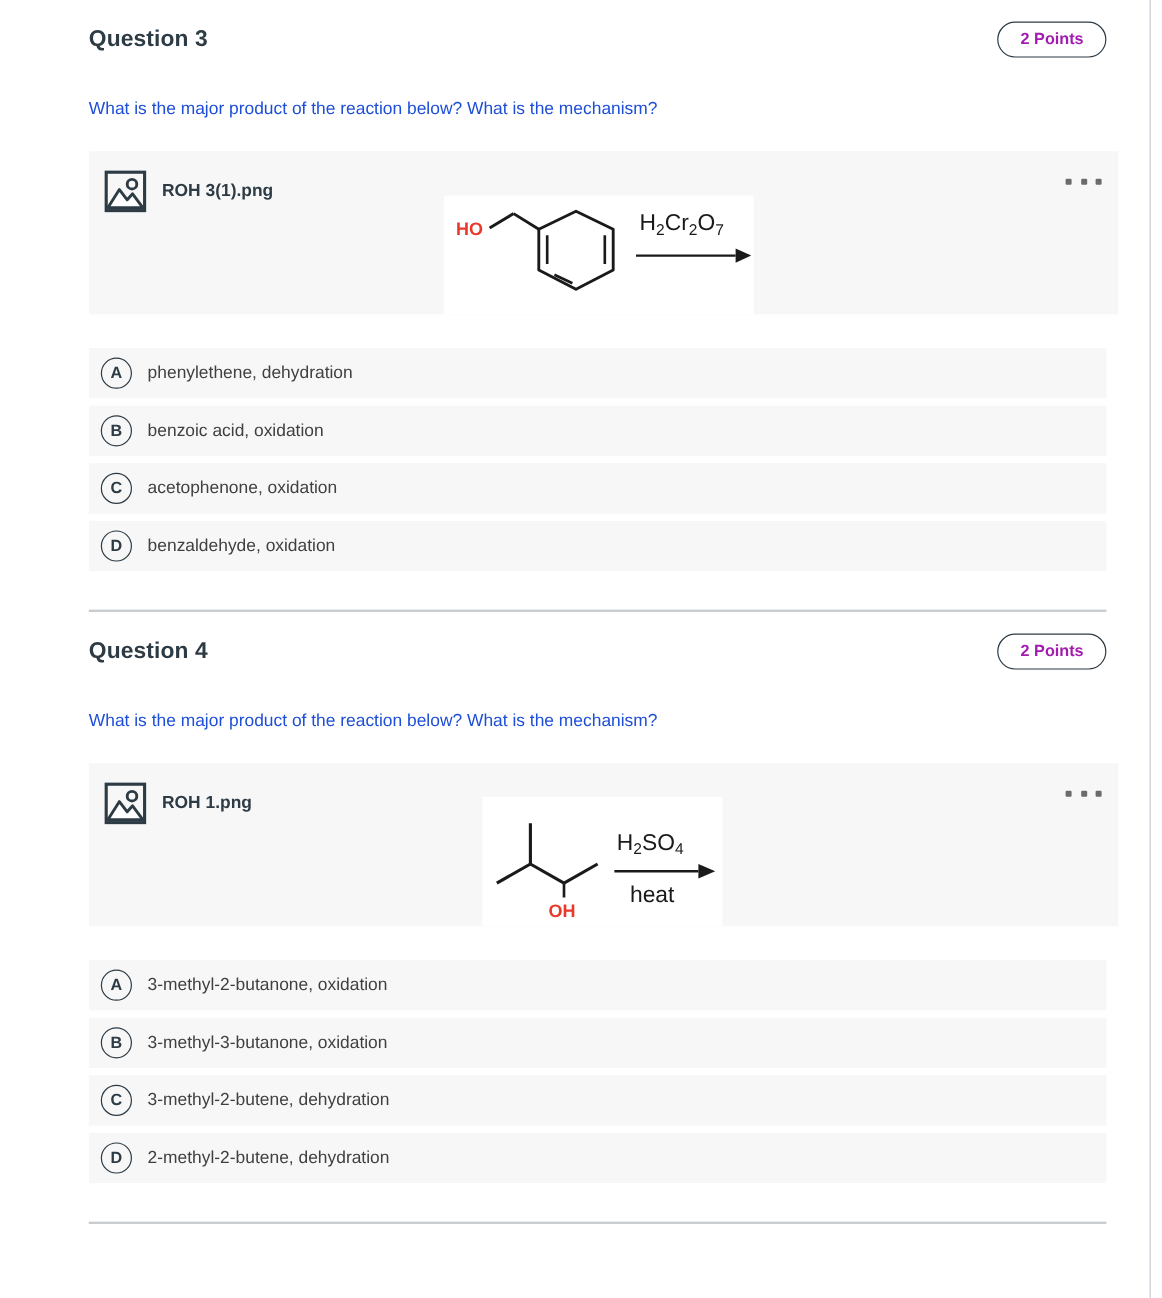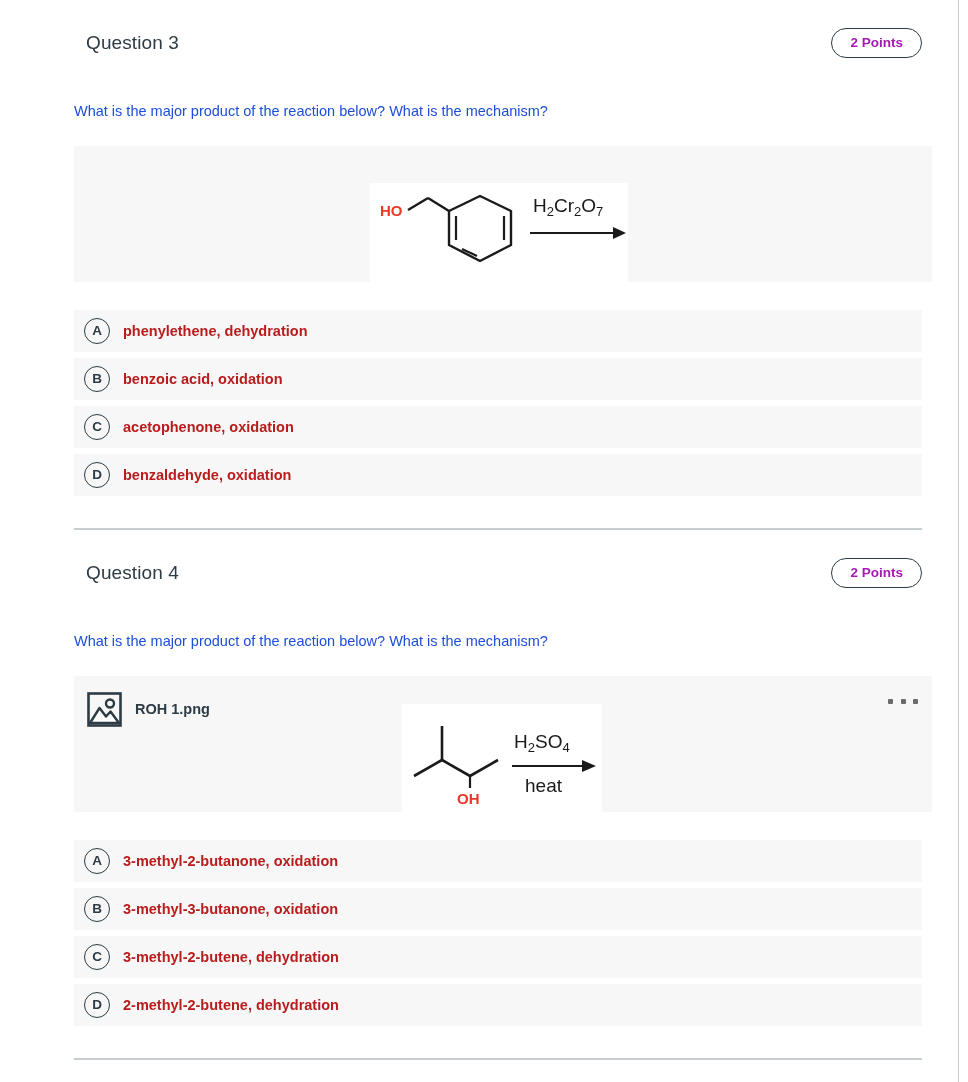--- a/index.html
+++ b/index.html
@@ -38,24 +38,24 @@
   }
   .q-header {
     display: flex;
     align-items: center;
     justify-content: space-between;
     padding-top: 18px;
     padding-right: 0;
   }
   .q-title {
     font-size: 19px;
-    font-weight: normal;
+    font-weight: bold;
     color: #2d3b45;
     letter-spacing: 0.1px;
-    margin: 12px;
+    margin: 0;
     line-height: 26px;
     text-align: right;
   }
   .points-badge {
     border: 1.6px solid #2d3b45;
     border-radius: 16px;
     padding: 6px 18px;
     font-size: 13.5px;
     font-weight: 600;
     color: #a21caf;
@@ -162,22 +162,22 @@
     align-items: center;
     justify-content: center;
     font-size: 13.5px;
     font-weight: bold;
     color: #2d3b45;
     line-height: 1;
   }
   .opt-text {
     margin-left: 13px;
     font-size: 14.5px;
-    font-weight: bold;
-    color: #b91c1c;
+    font-weight: normal;
+    color: #404040;
   }
   .divider {
     height: 2px;
     background: #c7cdd1;
     margin: 32px 36px 0 74px;
   }
   .spacer-bottom { height: 10px; }
 </style>
 </head>
 <body>
@@ -190,20 +190,35 @@
 
     <section class="question-block">
       <div class="q-header">
         <h2 class="q-title">Question 3</h2>
         <span class="points-badge">2 Points</span>
       </div>
 
       <p class="q-prompt">What is the major product of the reaction below? What is the mechanism?</p>
 
       <div class="attachment">
+        <div class="attachment-head">
+          <span class="img-icon">
+            <svg class="chem" viewBox="0 0 37 37" width="37" height="37" xmlns="http://www.w3.org/2000/svg">
+              <rect x="2.5" y="2.5" width="32" height="32" fill="none" stroke="#2d3b45" stroke-width="2.6"></rect>
+              <circle cx="24" cy="12.5" r="4" fill="none" stroke="#2d3b45" stroke-width="2.4"></circle>
+              <path d="M4 32 L13.5 17 L20 25.5 L24.5 20.5 L33 32 Z" fill="#ffffff" stroke="#2d3b45" stroke-width="2.4" stroke-linejoin="round"></path>
+            </svg>
+          </span>
+          <span class="att-name">ROH 3(1).png</span>
+          <span class="kebab">
+            <i></i>
+              <i></i>
+              <i></i>
+          </span>
+        </div>
 
         <div class="att-figure fig-q3">
           <svg class="chem" viewBox="0 0 258 99" xmlns="http://www.w3.org/2000/svg">
             <rect x="0" y="0" width="258" height="99" fill="#ffffff"></rect>
 
             <text x="10" y="33" font-family="'Liberation Sans', sans-serif" font-size="15" font-weight="bold" fill="#e8392a">HO</text>
 
             <path d="M38 27 L58 15" stroke="#1a1a1a" stroke-width="2.4" fill="none"></path>
 
             <path d="M58 15 L79 28" stroke="#1a1a1a" stroke-width="2.4" fill="none"></path>

